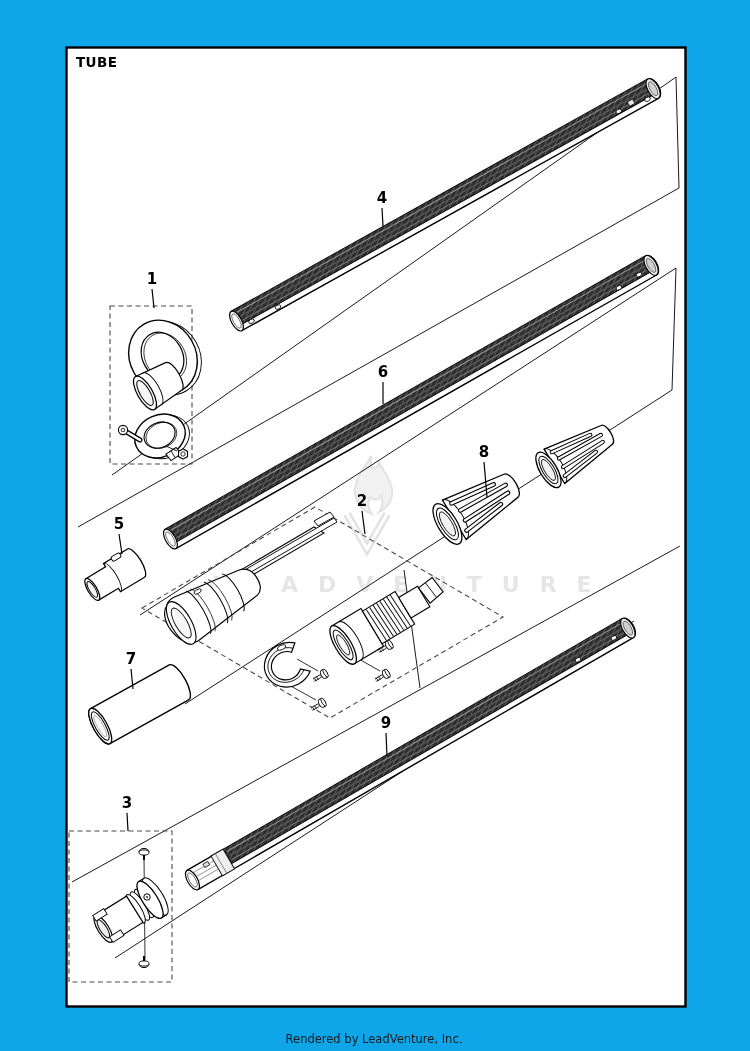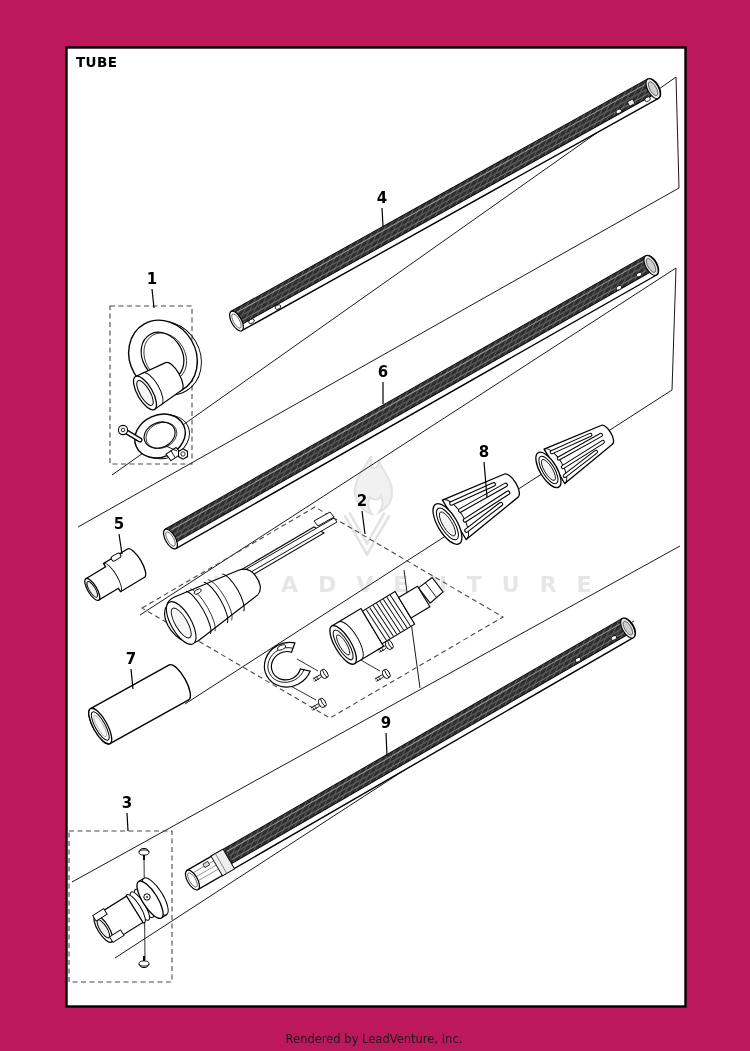--- a/index.html
+++ b/index.html
@@ -1,16 +1,16 @@
 <!DOCTYPE html>
 <html><head>
 <meta charset="utf-8">
 <style>
   html,body{margin:0;padding:0;background:#fff;}
-  .page{position:relative;width:750px;height:1051px;background:#be185d;overflow:hidden;
+  .page{position:relative;width:750px;height:1051px;background:#0ea5e9;overflow:hidden;
         font-family:"DejaVu Sans","Liberation Sans",sans-serif;}
   svg{position:absolute;left:0;top:0;}
   text{font-family:"DejaVu Sans","Liberation Sans",sans-serif;}
   .callout{font-weight:bold;font-size:15px;fill:#000;}
   .title{font-weight:bold;font-size:13.5px;fill:#000;letter-spacing:.4px;}
   .footer{font-size:11.5px;fill:#1a1a1a;}
   .wm-text{font-weight:bold;font-size:22px;fill:#e6e6e6;letter-spacing:20px;}
 </style>
 </head>
 <body>

